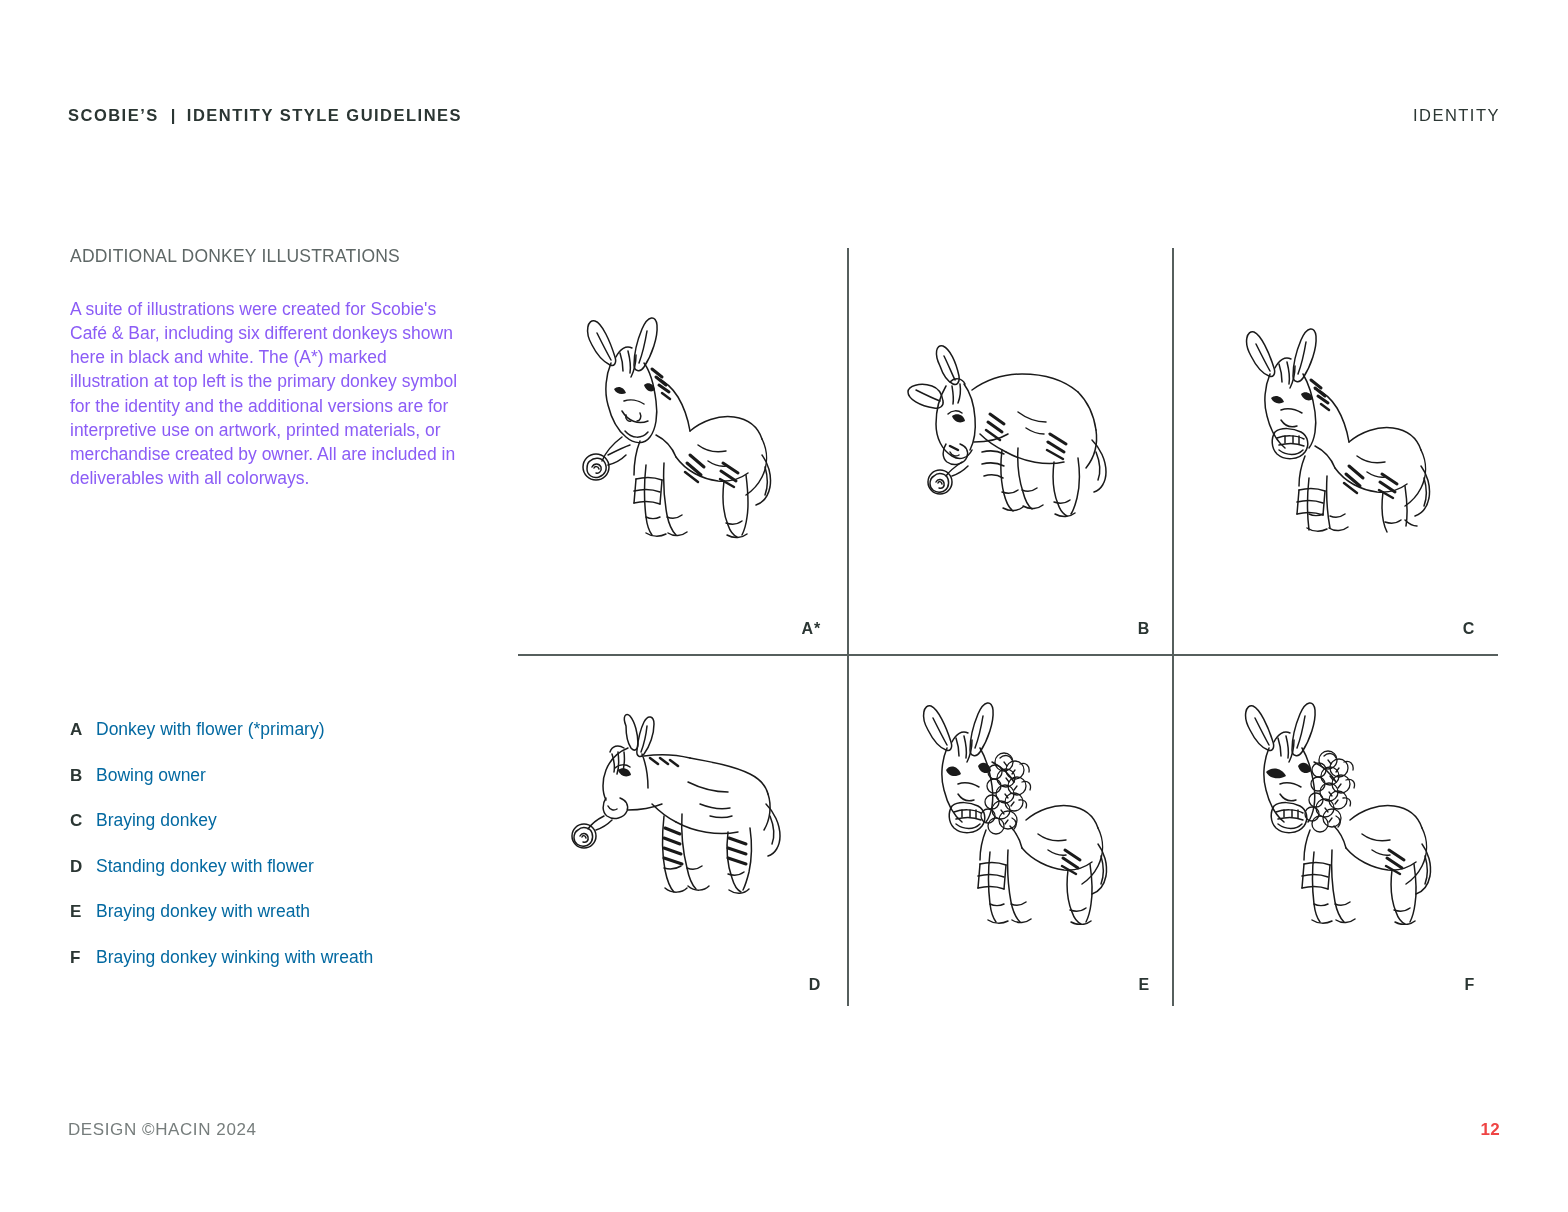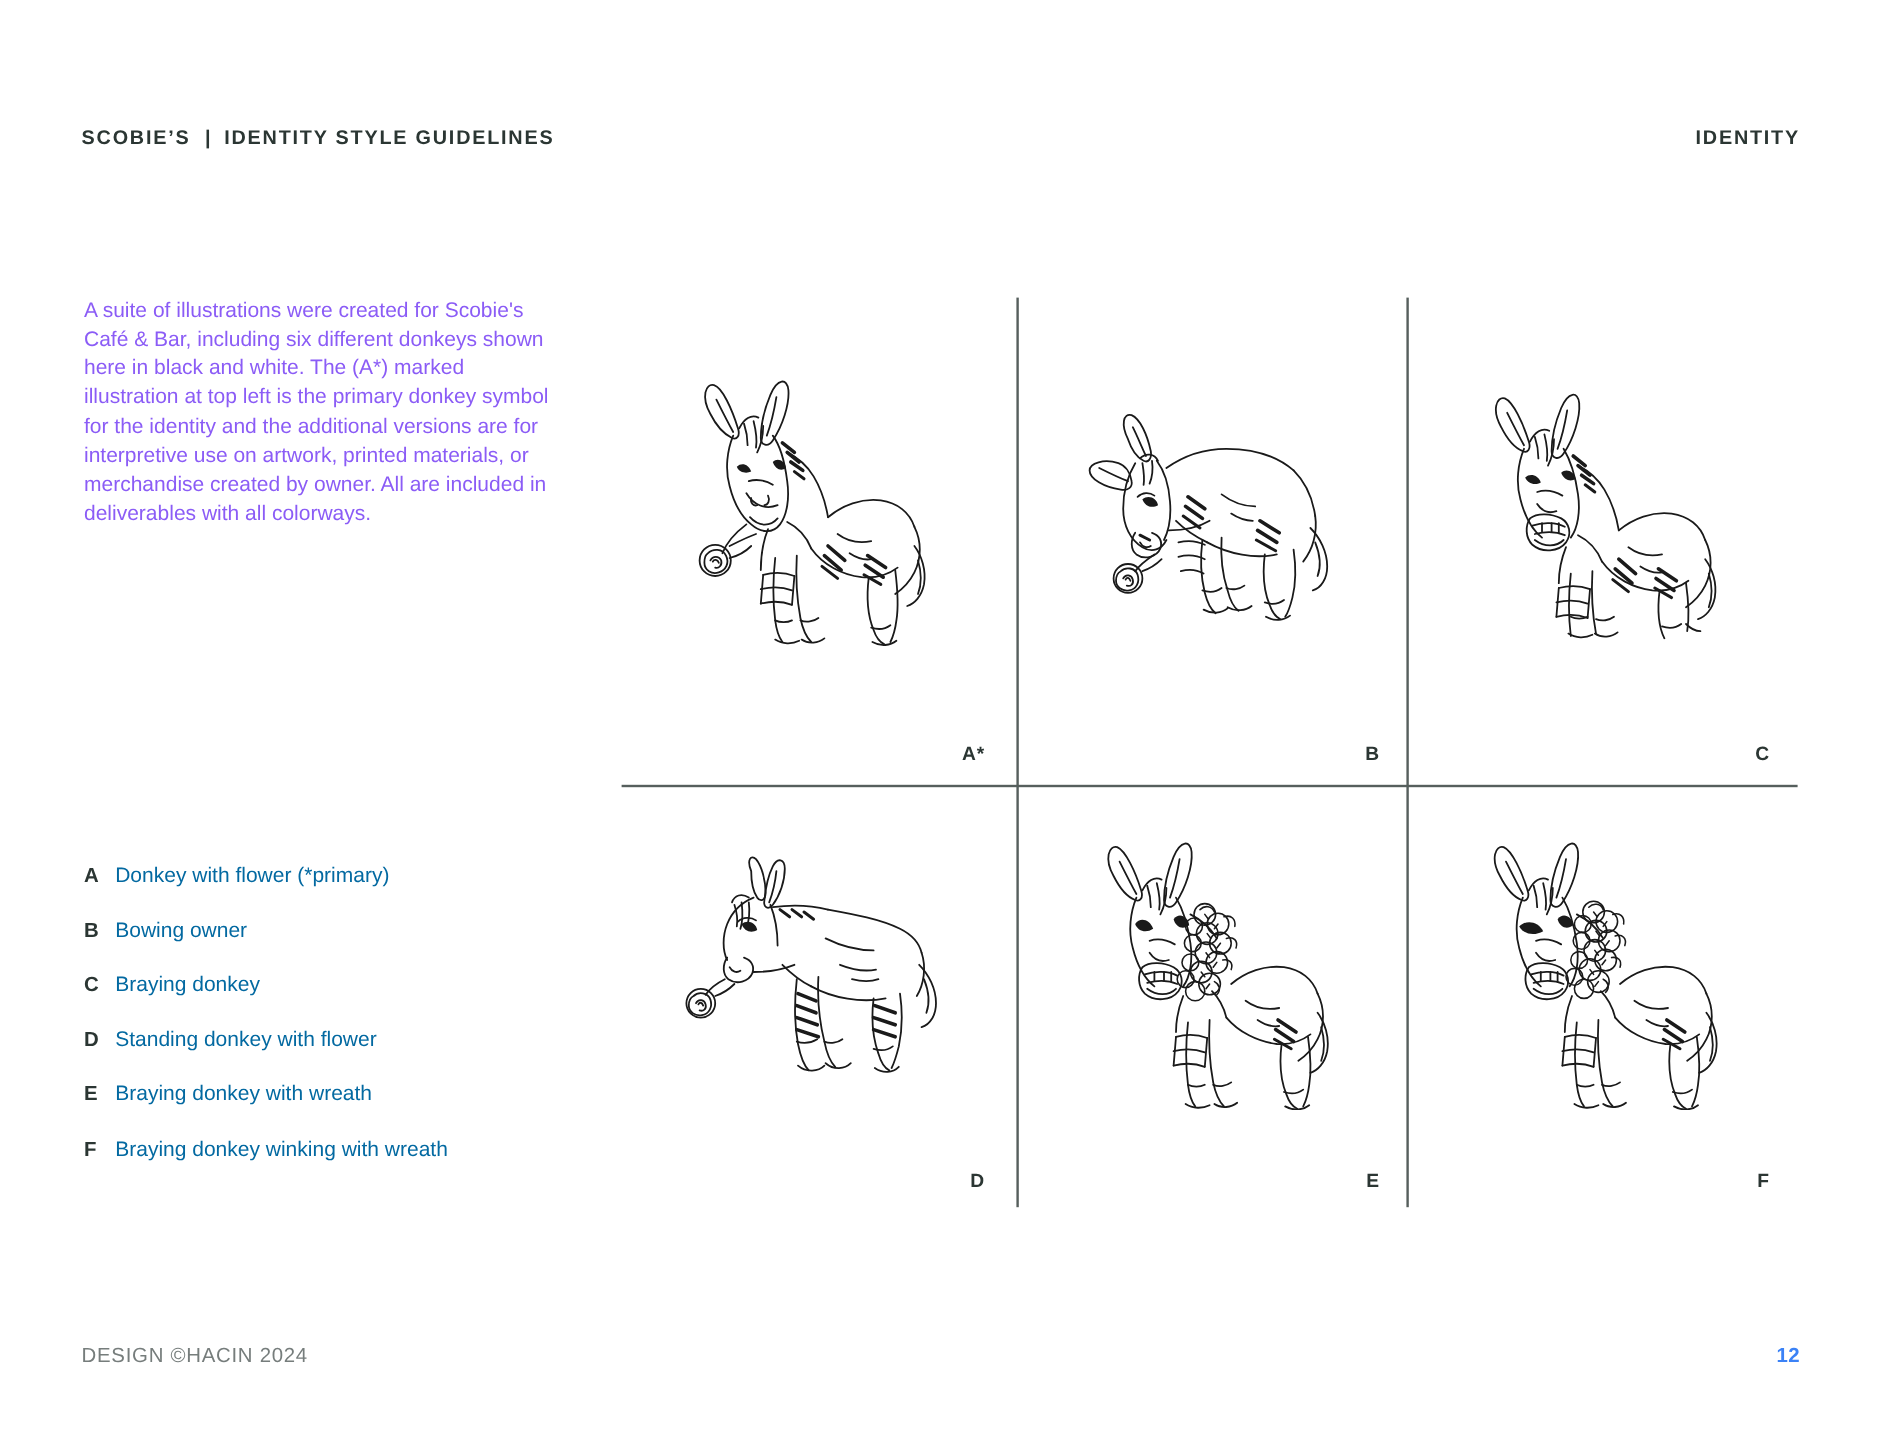--- a/index.html
+++ b/index.html
@@ -37,21 +37,21 @@
     white-space: nowrap;
     justify-content: center;
   }
   .header-sep {
     margin: 0 10px 0 12px;
     font-weight: bold;
     color: #2b3633;
   }
   .header-right {
     font-size: 16.5px;
-    font-weight: bold;
+    font-weight: normal;
     letter-spacing: 0.09em;
     color: #2b3633;
     white-space: nowrap;
   }
 
   
   .left-col {
     position: absolute;
     left: 70px;
     top: 246px;
@@ -173,36 +173,37 @@
   .footer-left {
     font-size: 17px;
     letter-spacing: 0.035em;
     color: #767d7c;
     text-align: center;
   }
   .footer-right {
     font-size: 17px;
     font-weight: bold;
     letter-spacing: 0.02em;
-    color: #3b82f6;
+    color: #ef4444;
   }
 </style>
 </head>
 <body>
 
 <div class="page-header">
   <div class="header-left">
     <span>SCOBIE’S</span>
     <span class="header-sep">|</span>
     <span>IDENTITY STYLE GUIDELINES</span>
   </div>
   <div class="header-right">IDENTITY</div>
 </div>
 
 <div class="left-col">
+  <h2 class="section-title">ADDITIONAL DONKEY ILLUSTRATIONS</h2>
   <p class="body-copy">A suite of illustrations were created for Scobie's Café &amp; Bar, including six different donkeys shown here in black and white. The (A*) marked illustration at top left is the primary donkey symbol for the identity and the additional versions are for interpretive use on artwork, printed materials, or merchandise created by owner. All are included in deliverables with all colorways.</p>
 </div>
 
 <div class="legend">
   <div class="legend-row">
     <span class="legend-key">A</span>
     <span class="legend-label">Donkey with flower (*primary)</span>
   </div>
   <div class="legend-row">
     <span class="legend-key">B</span>

